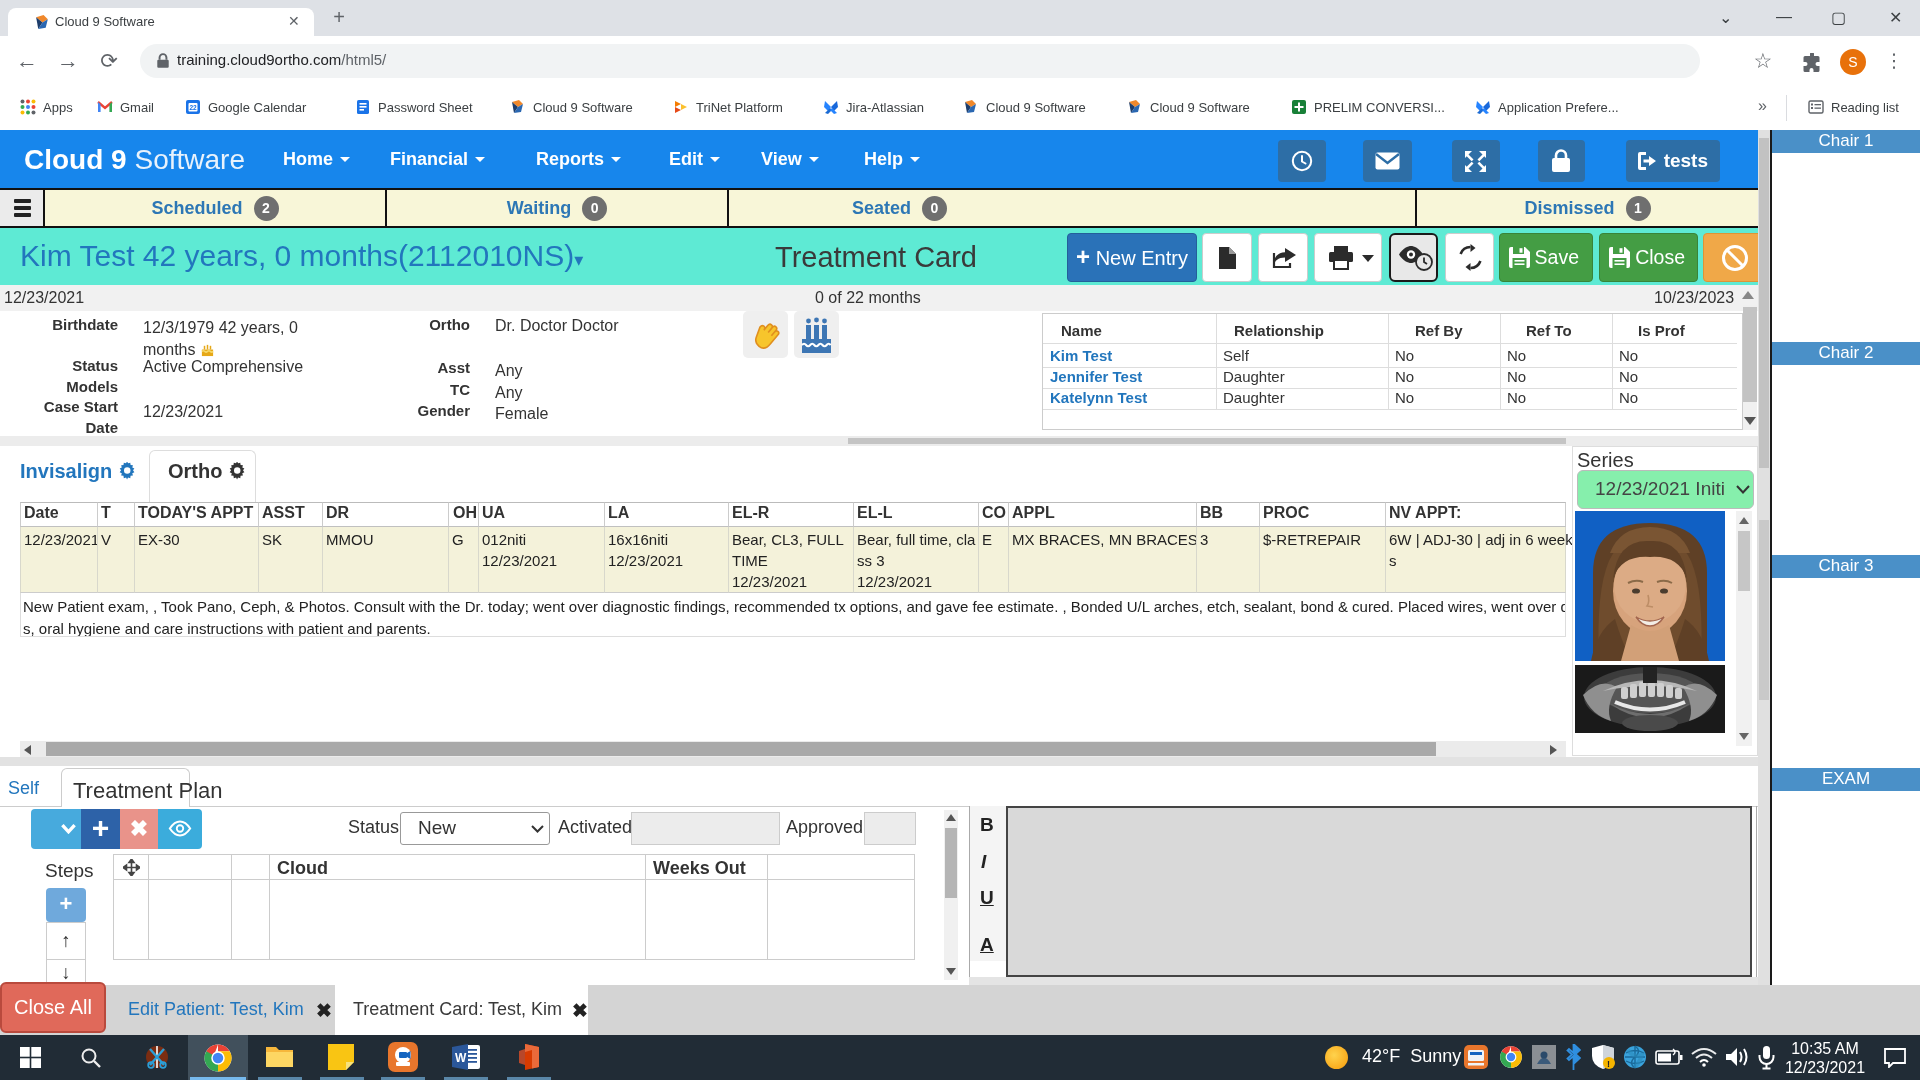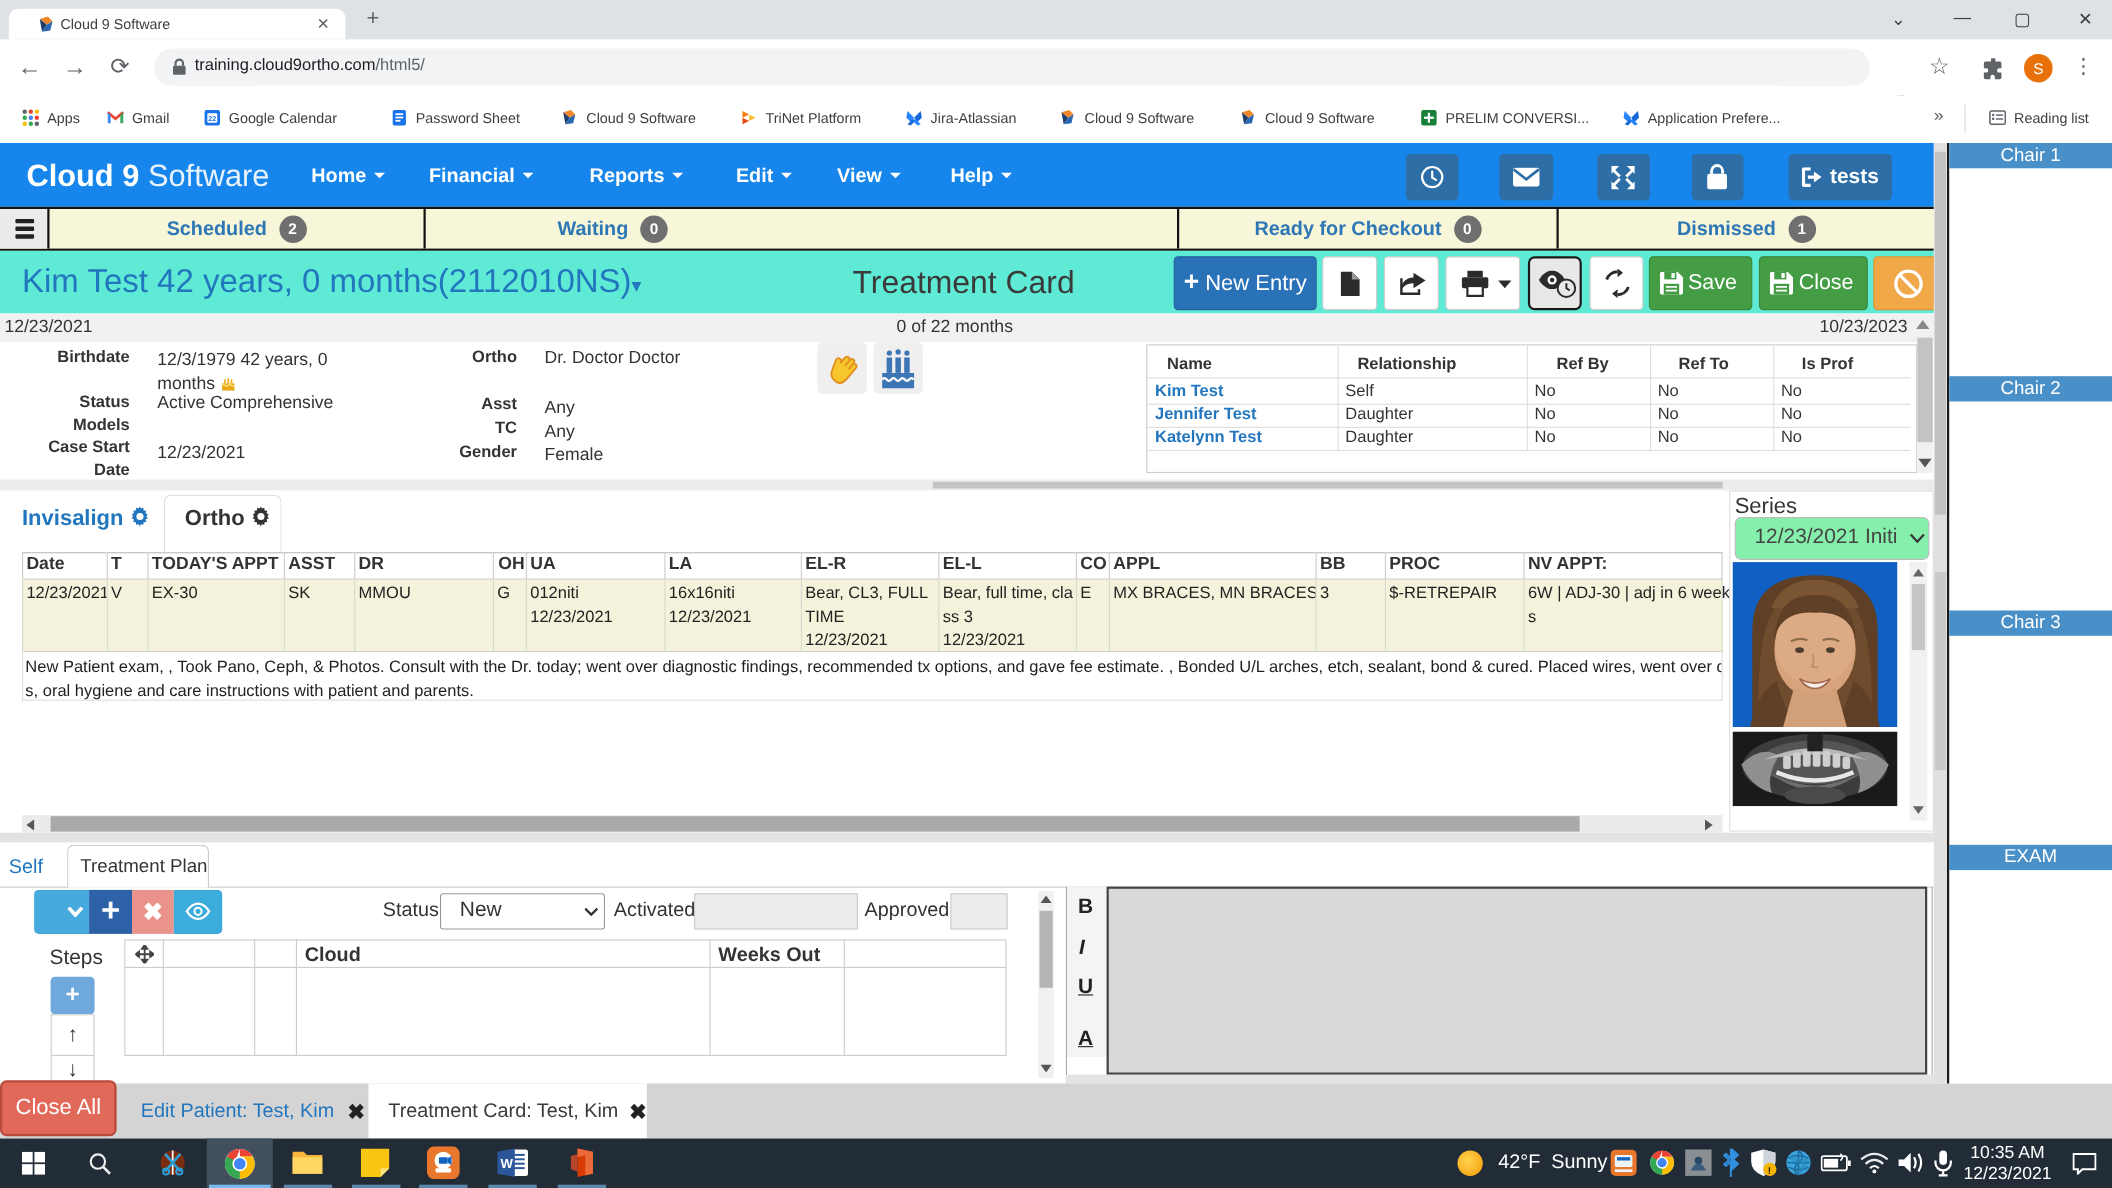--- a/index.html
+++ b/index.html
@@ -257,21 +257,21 @@
   </div>
 
   <div id="statusbar"></div>
   <div id="hamb">
       <div style="position:absolute;left:14px;top:9px;width:17px;height:4px;background:#222;border-radius:1px;"></div>
       <div style="position:absolute;left:14px;top:16px;width:17px;height:4px;background:#222;border-radius:1px;"></div>
       <div style="position:absolute;left:14px;top:23px;width:17px;height:4px;background:#222;border-radius:1px;"></div>
     </div>
   <div class="stitem" style="left:43px;width:342px;">Scheduled <span class="badge">2</span></div>
   <div class="stitem" style="left:385px;width:342px;">Waiting <span class="badge">0</span></div>
-  <div class="stitem" style="left:1070px;width:345px;">Ready for Checkout <span class="badge">0</span></div>
+  <div class="stitem" style="left:727px;width:343px;">Seated <span class="badge">0</span></div>
   <div class="stitem" style="left:1415px;width:343px;">Dismissed <span class="badge">1</span></div>
 
   <div id="phead">
     <div id="pname">Kim Test 42 years, 0 months(2112010NS)<span style="font-size:18px;">▾</span></div>
     <div id="tcard">Treatment Card</div>
   </div>
   <div class="tbtn" style="left:1067px;width:130px;background:#2a72b8;border:1px solid #245f9a;color:#fff;font-size:20px;text-align:center;line-height:46px;"><span style="font-size:24px;font-weight:bold;">+</span> New Entry</div>
   <div class="tbtn wbtn" style="left:1202px;width:50px;">
     <svg class="abs" style="left:15px;top:12px" width="19" height="24" viewBox="0 0 19 24">
         <path d="M1 1 h10 l7 7 v15 h-17 Z" fill="#2b2b2b"></path>
@@ -533,21 +533,21 @@
   <div id="hscroll">
     <div class="abs" style="left:4px;top:4px;width:0;height:0;border-top:5px solid transparent;border-bottom:5px solid transparent;border-right:7px solid #555;"></div>
     <div class="abs" style="left:26px;top:1px;width:1390px;height:14px;background:#a9a9a9;"></div>
     <div class="abs" style="left:1530px;top:4px;width:0;height:0;border-top:5px solid transparent;border-bottom:5px solid transparent;border-left:7px solid #555;"></div>
   </div>
   <div id="sep2"></div>
   <div id="bpanel">
     <div class="abs" style="left:0;top:40px;width:1758px;height:1px;background:#ccc;"></div>
     <div class="abs" style="left:8px;top:12px;font-size:18px;color:#2276bd;">Self</div>
     <div class="abs" style="left:61px;top:2px;width:129px;height:39px;background:#fff;border:1px solid #ccc;border-bottom:none;border-radius:6px 6px 0 0;"></div>
-    <div class="abs" style="left:73px;top:12px;font-size:17px;color:#333;">Treatment Plan</div>
+    <div class="abs" style="left:73px;top:12px;font-size:22px;color:#333;">Treatment Plan</div>
 
     <div class="abs" style="left:31px;top:43px;width:50px;height:40px;background:#47aadd;border-radius:4px 0 0 4px;">
       <svg class="abs" style="left:30px;top:15px" width="15" height="10" viewBox="0 0 13 9">
           <path d="M1 1 L6.5 7 L12 1" fill="none" stroke="#fff" stroke-width="3"></path>
         </svg>
     </div>
     <div class="abs" style="left:81px;top:43px;width:39px;height:40px;background:#2d62a8;color:#fff;font-size:30px;font-weight:bold;text-align:center;line-height:38px;">+</div>
     <div class="abs" style="left:120px;top:43px;width:38px;height:40px;background:#e9938a;color:#fff;font-size:22px;font-weight:bold;text-align:center;line-height:39px;">✖</div>
     <div class="abs" style="left:158px;top:43px;width:44px;height:40px;background:#3bacdc;border-radius:0 4px 4px 0;">
       <svg class="abs" style="left:10px;top:11px" width="24" height="17" viewBox="0 0 26 17">

